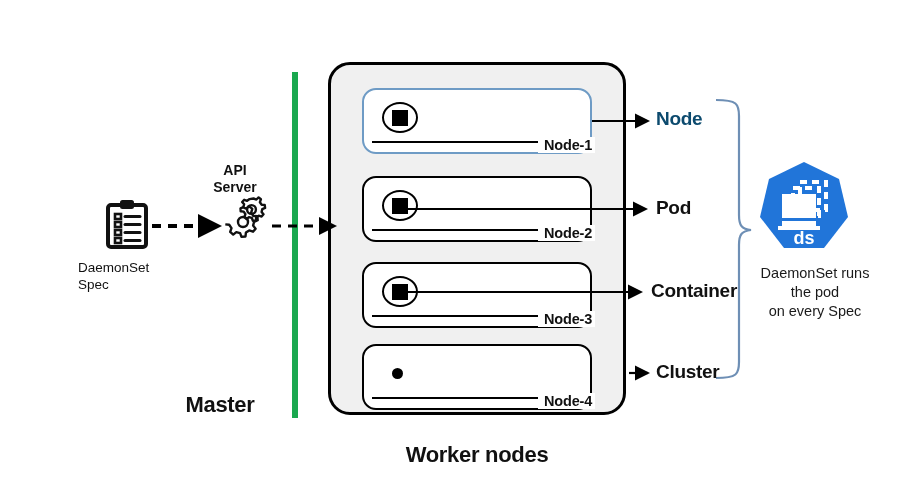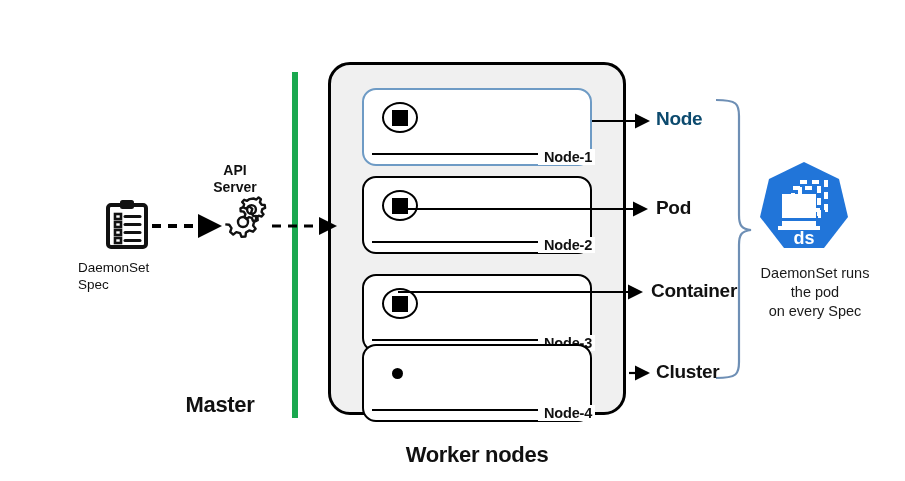--- a/index.html
+++ b/index.html
@@ -79,21 +79,21 @@
     letter-spacing: -0.3px;
   }
 
   .node-box {
     background: #ffffff;
     border: 2.5px solid #000000;
     border-radius: 14px;
     box-sizing: border-box;
     left: 362px;
     width: 230px;
-    height: 78px;
+    height: 66px;
   }
   .node-box.highlight { border-color: #6e9bc5; }
 
   
   .node-rule {
     position: absolute;
     left: 8px;
     right: 8px;
     bottom: 9px;
     height: 2px;
@@ -234,21 +234,21 @@
   </div>
 
   <div class="abs node-box" style="top:176px;">
     <div class="pod">
       <div class="container-sq"></div>
     </div>
     <div class="node-rule"></div>
     <div class="node-name">Node-2</div>
   </div>
 
-  <div class="abs node-box" style="top:274px;padding-left:28px;">
+  <div class="abs node-box" style="top:262px;padding-left:28px;">
     <div class="pod">
       <div class="container-sq"></div>
     </div>
     <div class="node-rule"></div>
     <div class="node-name">Node-3</div>
   </div>
 
   <div class="abs node-box" style="top:344px;padding-left:36px;">
     <div class="pod-dot"></div>
     <div class="node-rule"></div>

